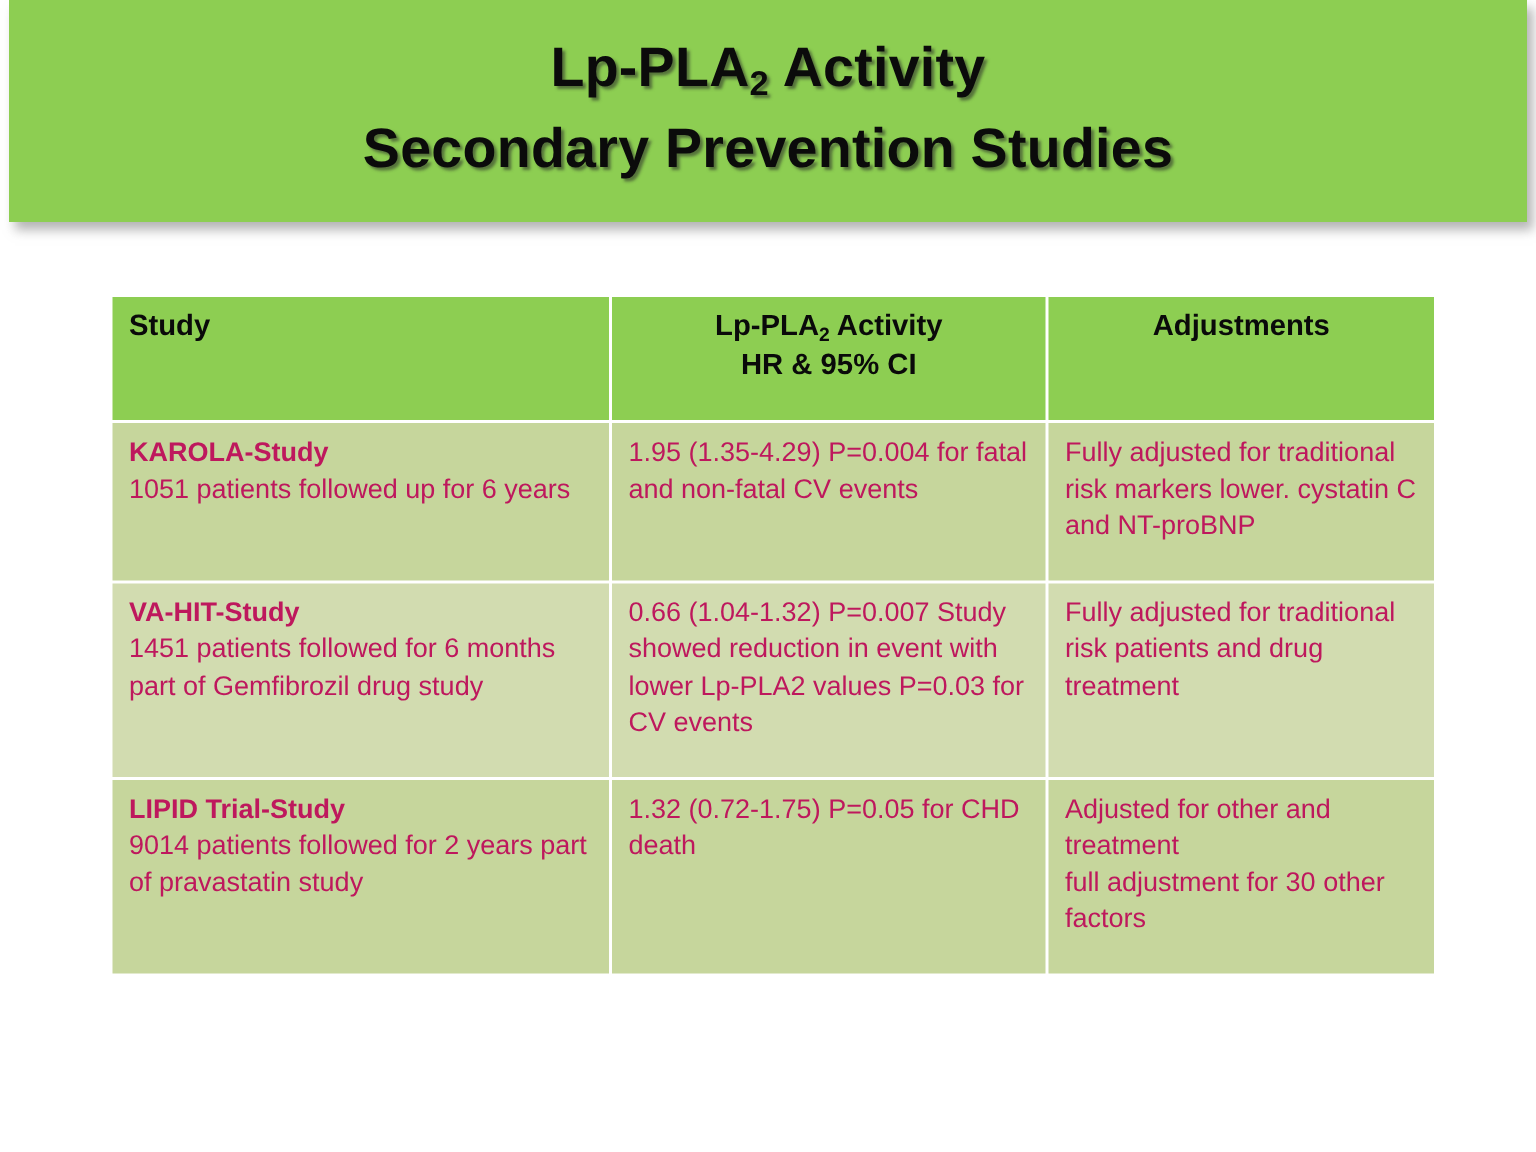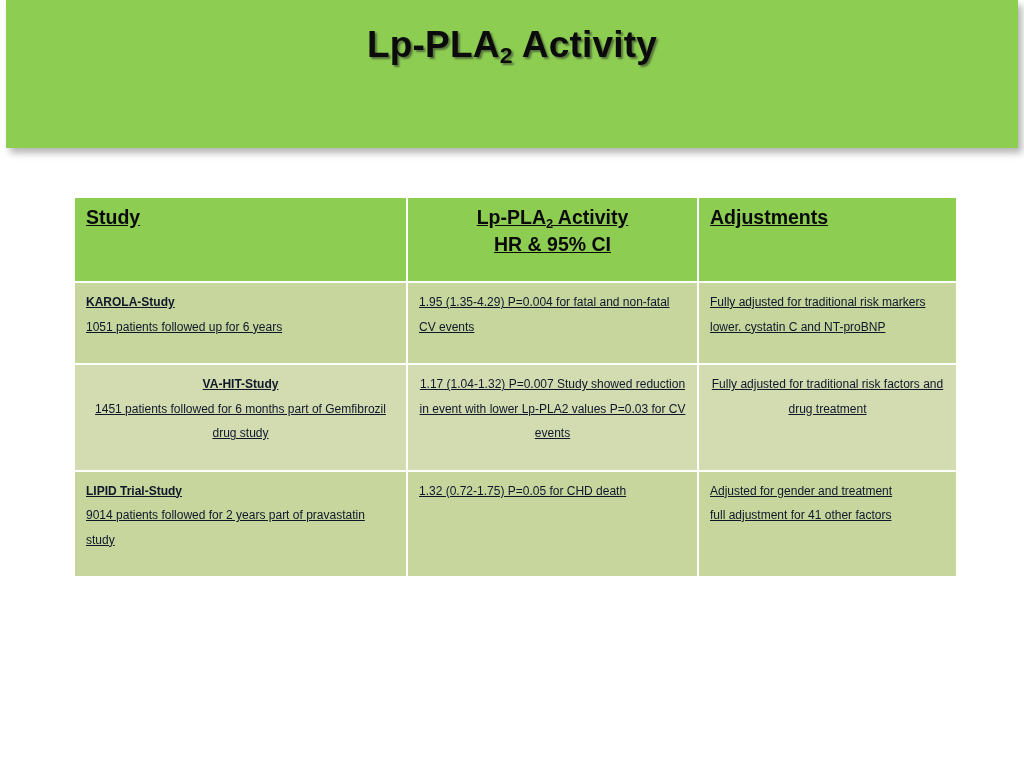--- a/index.html
+++ b/index.html
@@ -56,68 +56,68 @@
     top: 196px;
     width: 877px;
     border-collapse: separate;
     border-spacing: 2px 2px;
     table-layout: fixed;
   }
   .table td, .table th {
     vertical-align: top;
     padding: 7px 11px 24px 11px;
     box-sizing: border-box;
-    text-decoration: underline;
   }
   col.c1 { width: 331px; }
   col.c2 { width: 289px; }
   col.c3 { width: 257px; }
 
   thead th {
     background: #8DCE52;
     height: 68px;
     font-size: 19.5px;
     font-weight: bold;
     color: #0a0a0a;
     line-height: 25px;
     padding-top: 11px;
   }
   th.h-study { text-align: left; }
   th.h-activity { text-align: center; }
-  th.h-adjust  { text-align: left; }
+  th.h-adjust  { text-align: center; }
   th sub {
     font-size: 0.66em;
     vertical-align: baseline;
     position: relative;
     bottom: -0.28em;
   }
 
   tbody td {
-    font-size: 12px;
+    font-size: 18px;
     line-height: 24.5px;
-    color: #0f172a;
+    color: #be185d;
   }
   tbody tr.shade-a td { background: #C6D69C; }
-  tbody tr.shade-b td { background: #D2DCB0; text-align: center; }
+  tbody tr.shade-b td { background: #D2DCB0; }
 
   .study-name {
     font-weight: bold;
     display: block;
   }
   .study-desc { display: block; }
   .cell-text  { display: block; }
 </style>
 </head>
 <body>
 
 <div class="banner">
   <div class="banner-inner">
     <div class="banner-line">
       <span>Lp-PLA</span><sub>2</sub><span> Activity</span>
     </div>
+    <div class="banner-line">Secondary Prevention Studies</div>
   </div>
 </div>
 
 <table class="table">
   <colgroup>
     <col class="c1">
       <col class="c2">
       <col class="c3">
   </colgroup>
   <thead>
@@ -144,35 +144,35 @@
         <span class="cell-text">Fully adjusted for traditional risk markers lower. cystatin C and NT-proBNP</span>
       </td>
     </tr>
 
     <tr class="shade-b">
       <td>
         <span class="study-name">VA-HIT-Study</span>
         <span class="study-desc">1451 patients followed for 6 months part of Gemfibrozil drug study</span>
       </td>
       <td>
-        <span class="cell-text">1.17 (1.04-1.32) P=0.007 Study showed reduction in event with lower Lp-PLA2 values P=0.03 for CV events</span>
+        <span class="cell-text">0.66 (1.04-1.32) P=0.007 Study showed reduction in event with lower Lp-PLA2 values P=0.03 for CV events</span>
       </td>
       <td>
-        <span class="cell-text">Fully adjusted for traditional risk factors and drug treatment</span>
+        <span class="cell-text">Fully adjusted for traditional risk patients and drug treatment</span>
       </td>
     </tr>
 
     <tr class="shade-a">
       <td>
         <span class="study-name">LIPID Trial-Study</span>
         <span class="study-desc">9014 patients followed for 2 years part of pravastatin study</span>
       </td>
       <td>
         <span class="cell-text">1.32 (0.72-1.75) P=0.05 for CHD death</span>
       </td>
       <td>
-        <span class="cell-text">Adjusted for gender and treatment</span>
-        <span class="cell-text">full adjustment for 41 other factors</span>
+        <span class="cell-text">Adjusted for other and treatment</span>
+        <span class="cell-text">full adjustment for 30 other factors</span>
       </td>
     </tr>
 
   </tbody>
 </table>
 
 </body></html>

